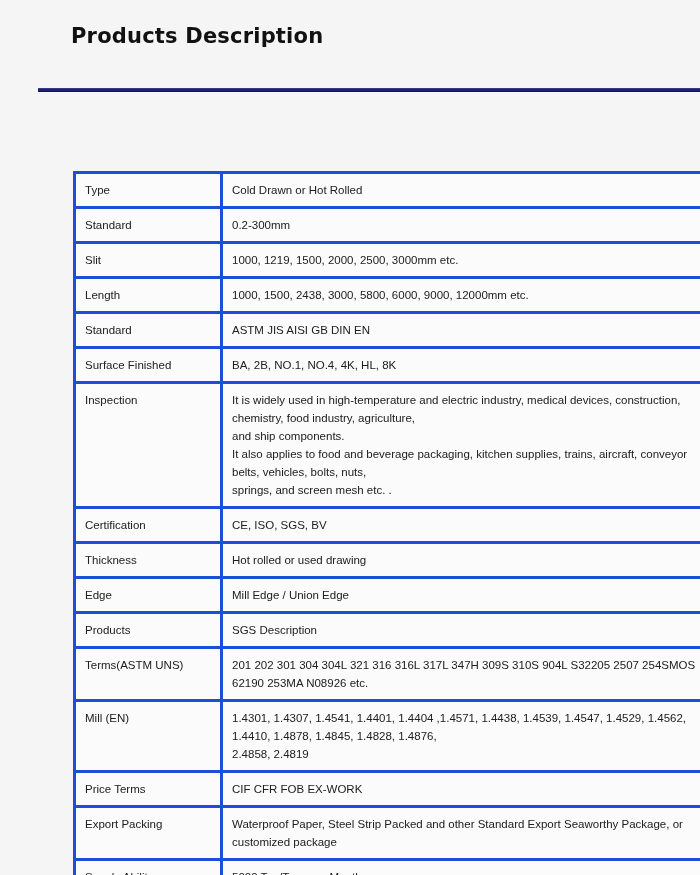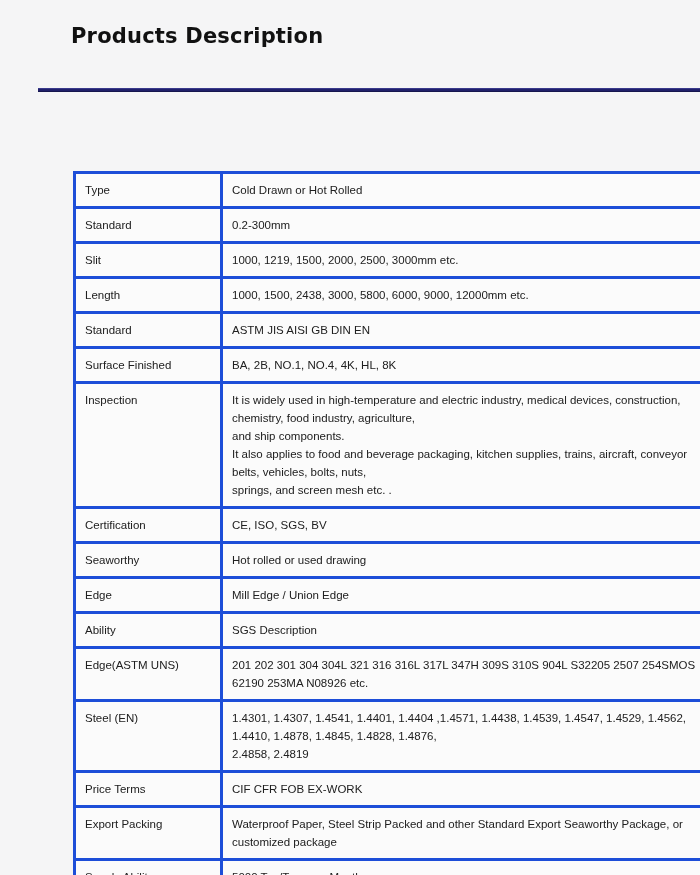--- a/index.html
+++ b/index.html
@@ -140,46 +140,46 @@
 springs, and screen mesh etc. .</span>
             </td>
           </tr>
           <tr>
             <td class="label">Certification</td>
             <td class="value">
               <span class="multiline">CE, ISO, SGS, BV</span>
             </td>
           </tr>
           <tr>
-            <td class="label">Seaworthy</td>
+            <td class="label">Thickness</td>
             <td class="value">
               <span class="multiline">Hot rolled or used drawing</span>
             </td>
           </tr>
           <tr>
             <td class="label">Edge</td>
             <td class="value">
               <span class="multiline">Mill Edge / Union Edge</span>
             </td>
           </tr>
           <tr>
-            <td class="label">Ability</td>
+            <td class="label">Products</td>
             <td class="value">
               <span class="multiline">SGS Description</span>
             </td>
           </tr>
           <tr>
-            <td class="label">Edge(ASTM UNS)</td>
+            <td class="label">Terms(ASTM UNS)</td>
             <td class="value">
               <span class="multiline">201 202 301 304 304L 321 316 316L 317L 347H 309S 310S 904L S32205 2507 254SMOS
 62190 253MA N08926 etc.</span>
             </td>
           </tr>
           <tr>
-            <td class="label">Steel (EN)</td>
+            <td class="label">Mill (EN)</td>
             <td class="value">
               <span class="multiline">1.4301, 1.4307, 1.4541, 1.4401, 1.4404 ,1.4571, 1.4438, 1.4539, 1.4547, 1.4529, 1.4562,
 1.4410, 1.4878, 1.4845, 1.4828, 1.4876,
 2.4858, 2.4819</span>
             </td>
           </tr>
           <tr>
             <td class="label">Price Terms</td>
             <td class="value">
               <span class="multiline">CIF CFR FOB EX-WORK</span>

